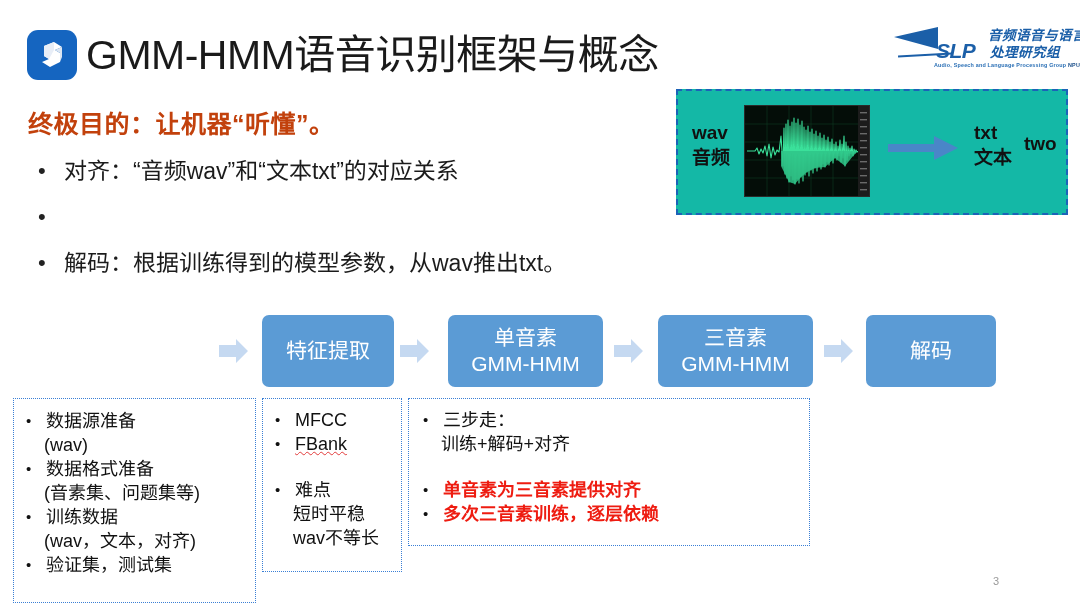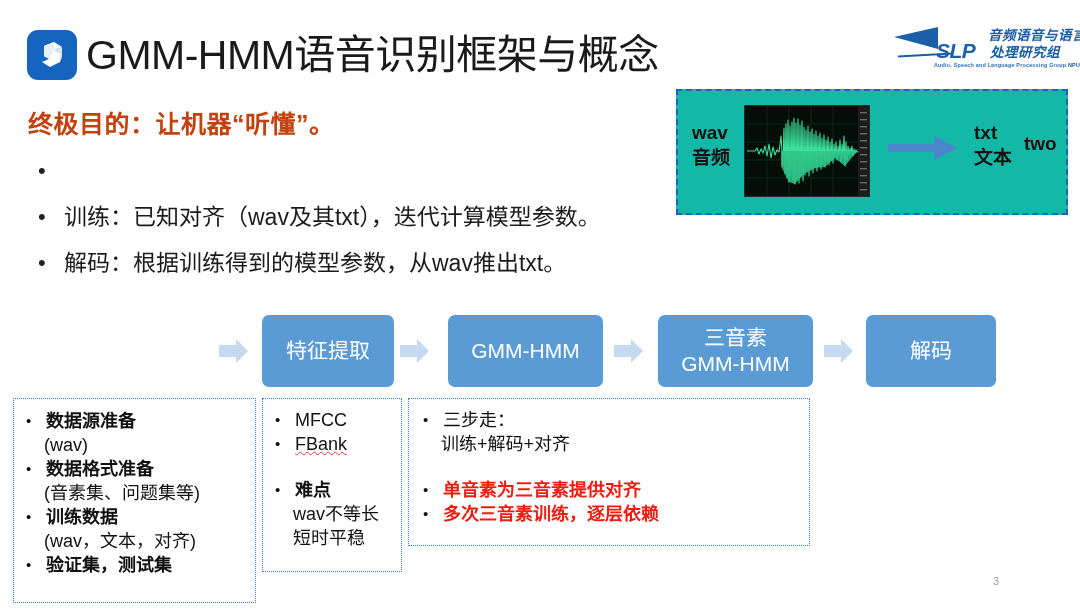--- a/index.html
+++ b/index.html
@@ -110,21 +110,21 @@
   .dbox{
     position:absolute;border:1.6px dotted #3a7fd5;box-sizing:border-box;background:#fff;
   }
   .d1{left:13px;top:398px;width:243px;height:205px;}
   .d2{left:262px;top:398px;width:140px;height:174px;}
   .d3{left:408px;top:398px;width:402px;height:148px;}
 
   .dline{display:flex;align-items:flex-start;}
   .ddot{width:26px;flex:0 0 26px;font-size:15px;line-height:24px;color:#111;text-align:left;padding-left:6px;box-sizing:border-box;}
   .dtxt{font-size:18px;line-height:24px;color:#111;white-space:nowrap;}
-  .bold{font-weight:bold;}
+  .bold{font-weight:normal;}
   .red{color:#ee1c11;font-weight:bold;}
   .plain{font-size:18px;line-height:24px;color:#111;white-space:nowrap;margin-left:24px;}
   .spell{
     text-decoration:underline;
     text-decoration-style:wavy;
     text-decoration-color:#e23b3b;
     text-decoration-thickness:1px;
   }
   .d1 .inner{padding:10px 0 0 6px;}
   .d2 .inner{padding:9px 0 0 6px;}
@@ -161,24 +161,24 @@
         <b>NPU</b>
       </div>
     </div>
   </div>
 
   <div class="goal">终极目的：让机器“听懂”。</div>
 
   <div class="blist">
     <div class="brow">
       <div class="bdot">•</div>
+      <div class="btxt">对齐：“音频wav”和“文本txt”的对应关系</div>
     </div>
     <div class="brow">
       <div class="bdot">•</div>
-      <div class="btxt">训练：已知对齐（wav及其txt），迭代计算模型参数。</div>
     </div>
     <div class="brow">
       <div class="bdot">•</div>
       <div class="btxt">解码：根据训练得到的模型参数，从wav推出txt。</div>
     </div>
   </div>
 
   <div class="wavpanel">
     <div class="wav-label">
       <div>wav</div>
@@ -255,20 +255,21 @@
       </div>
     </div>
     <div class="parrow" style="left:400px;">
       <svg width="30" height="28" viewBox="0 0 30 28">
           <path d="M0 8 L17 8 L17 2 L29 14 L17 26 L17 20 L0 20 Z" fill="#c5d9f1"></path>
         </svg>
     </div>
 
     <div class="pbox" style="left:448px;width:155px;">
       <div>
+        <div>单音素</div>
         <div>GMM-HMM</div>
       </div>
     </div>
     <div class="parrow" style="left:614px;">
       <svg width="30" height="28" viewBox="0 0 30 28">
           <path d="M0 8 L17 8 L17 2 L29 14 L17 26 L17 20 L0 20 Z" fill="#c5d9f1"></path>
         </svg>
     </div>
 
     <div class="pbox" style="left:658px;width:155px;">
@@ -322,22 +323,22 @@
       </div>
       <div class="dline">
         <div class="ddot">•</div>
         <div class="dtxt spell">FBank</div>
       </div>
       <div class="gap"></div>
       <div class="dline">
         <div class="ddot">•</div>
         <div class="dtxt bold">难点</div>
       </div>
+      <div class="plain">短时平稳</div>
       <div class="plain">wav不等长</div>
-      <div class="plain">短时平稳</div>
     </div>
   </div>
 
   <div class="dbox d3">
     <div class="inner">
       <div class="dline">
         <div class="ddot">•</div>
         <div class="dtxt">三步走：</div>
       </div>
       <div class="plain">训练+解码+对齐</div>

